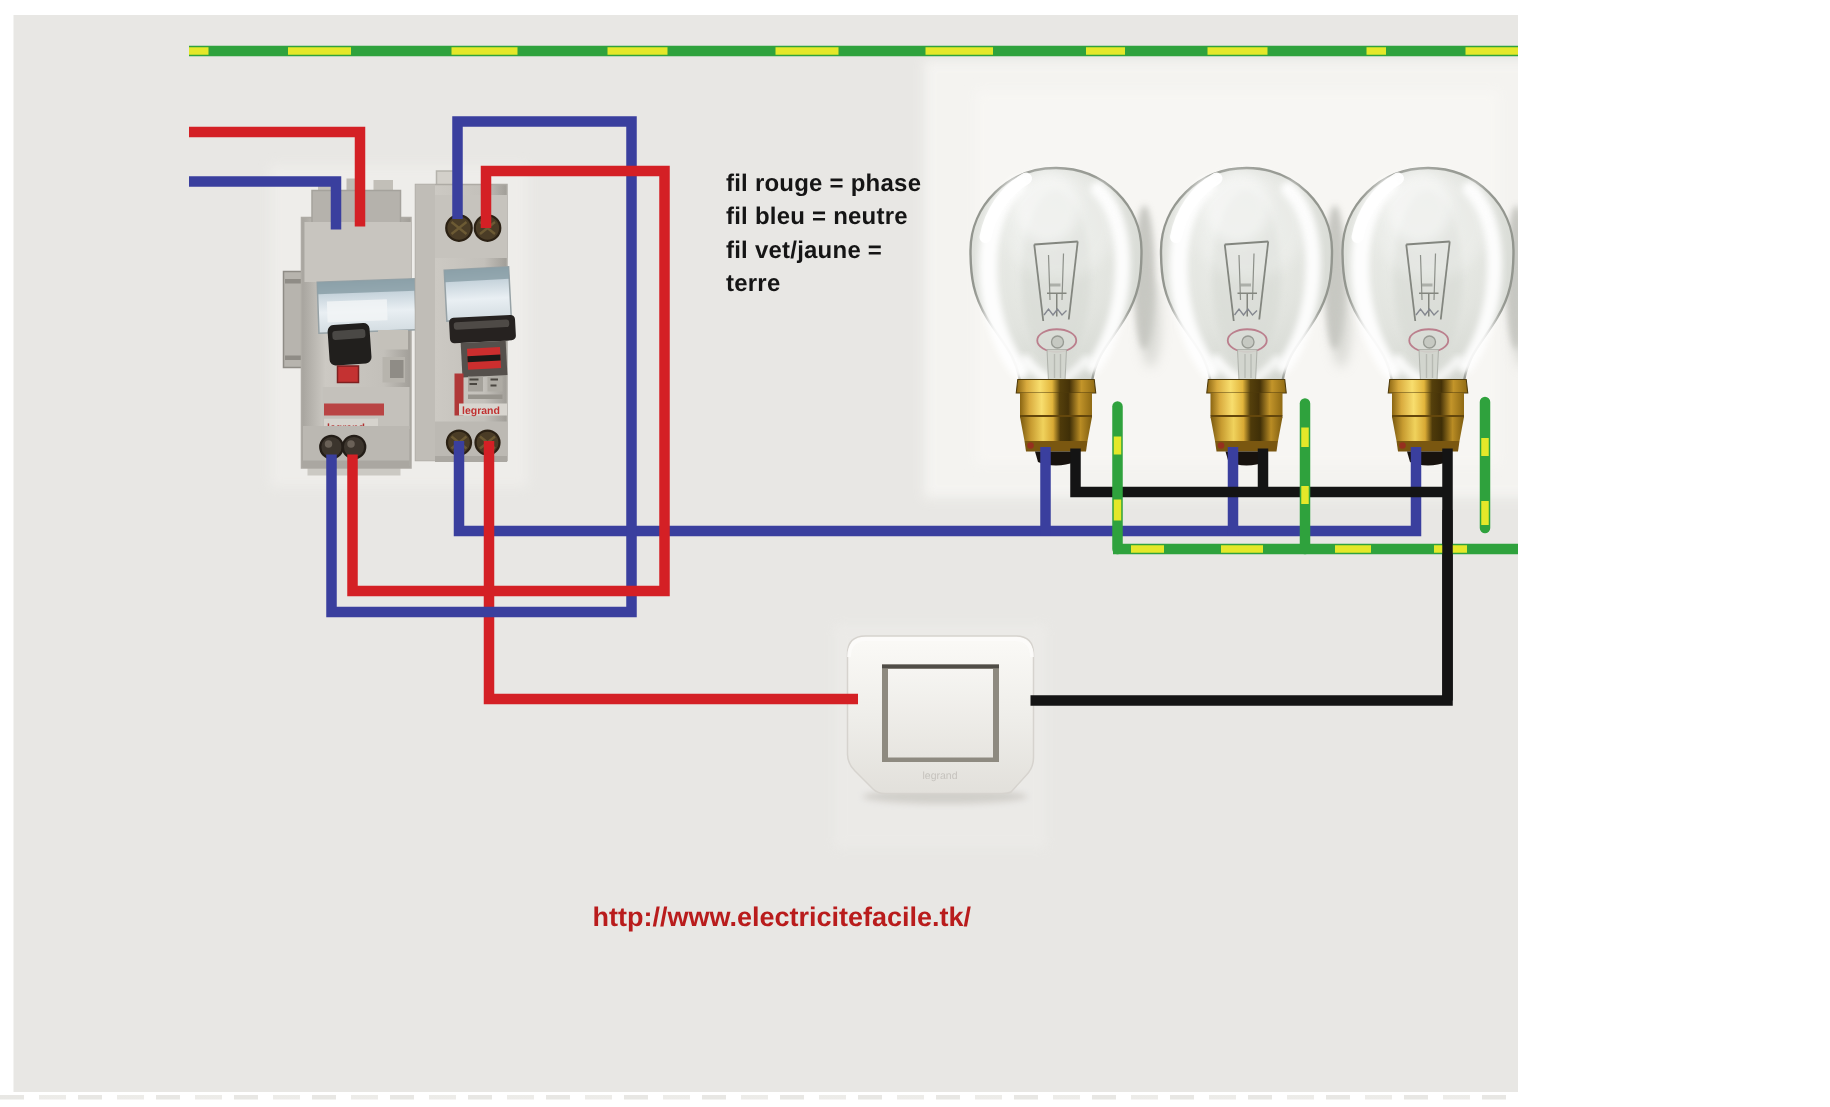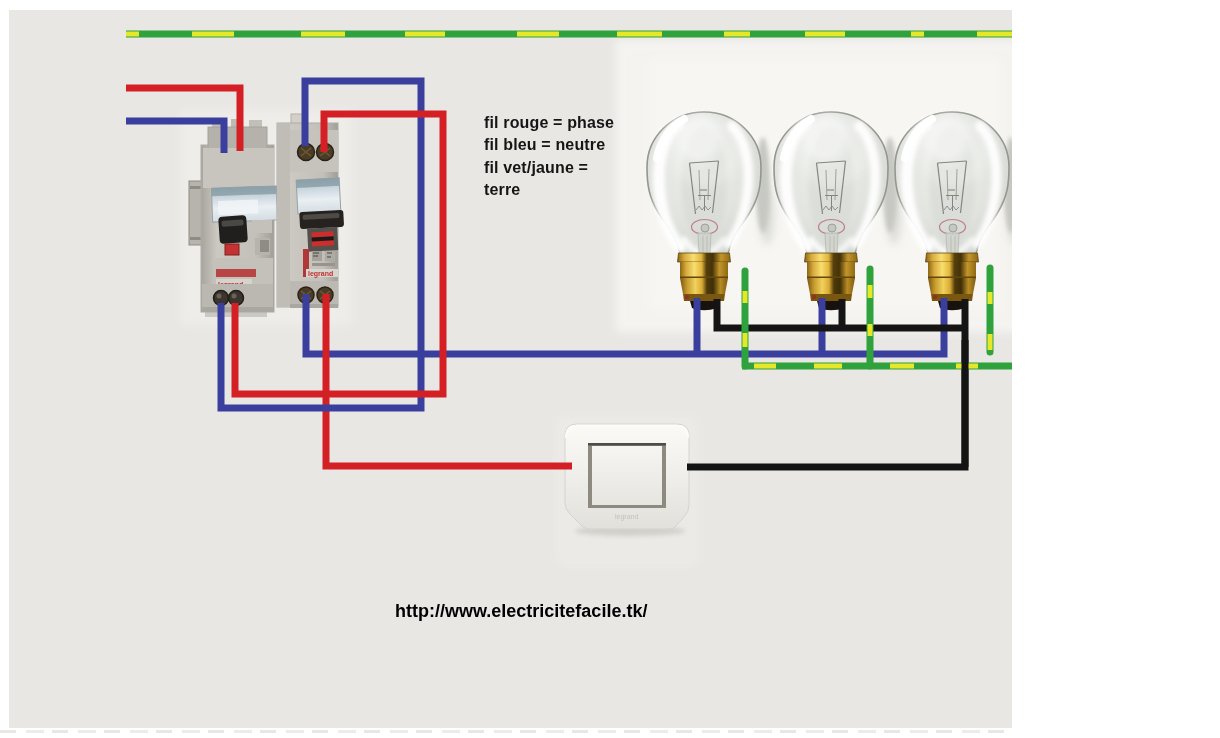--- a/index.html
+++ b/index.html
@@ -2,21 +2,21 @@
 <html><head>
 <meta charset="utf-8">
 <style>
   html,body{margin:0;padding:0;background:#fff;}
   #page{position:relative;width:1012px;height:738px;background:#ffffff;overflow:hidden;
         font-family:Liberation Sans, sans-serif;}
   #panel{position:absolute;left:9px;top:10px;width:1201px;height:718px;background:#e8e7e4;}
   svg{position:absolute;left:0;top:0;}
   .legend{position:absolute;left:484px;top:112px;font-weight:bold;font-size:16px;
           line-height:22.4px;color:#151515;letter-spacing:0.15px;}
-  .url{position:absolute;left:395px;top:601px;font-weight:bold;font-size:18px;color:#000000;}
+  .url{position:absolute;left:395px;top:601px;font-weight:bold;font-size:18px;color:#b91c1c;}
   #bdash{position:absolute;left:0;top:730px;width:1220px;height:3px;
      background:repeating-linear-gradient(90deg,#e2e1dd 0 16px,#ffffff 16px 26px,#e8e7e3 26px 44px,#ffffff 44px 52px);opacity:0.8;}
 </style>
 </head>
 <body>
 <div id="page">
   <div id="panel"></div>
   <div id="bdash"></div>
   <svg width="1220" height="738" viewBox="0 0 1220 738">
     <defs>

